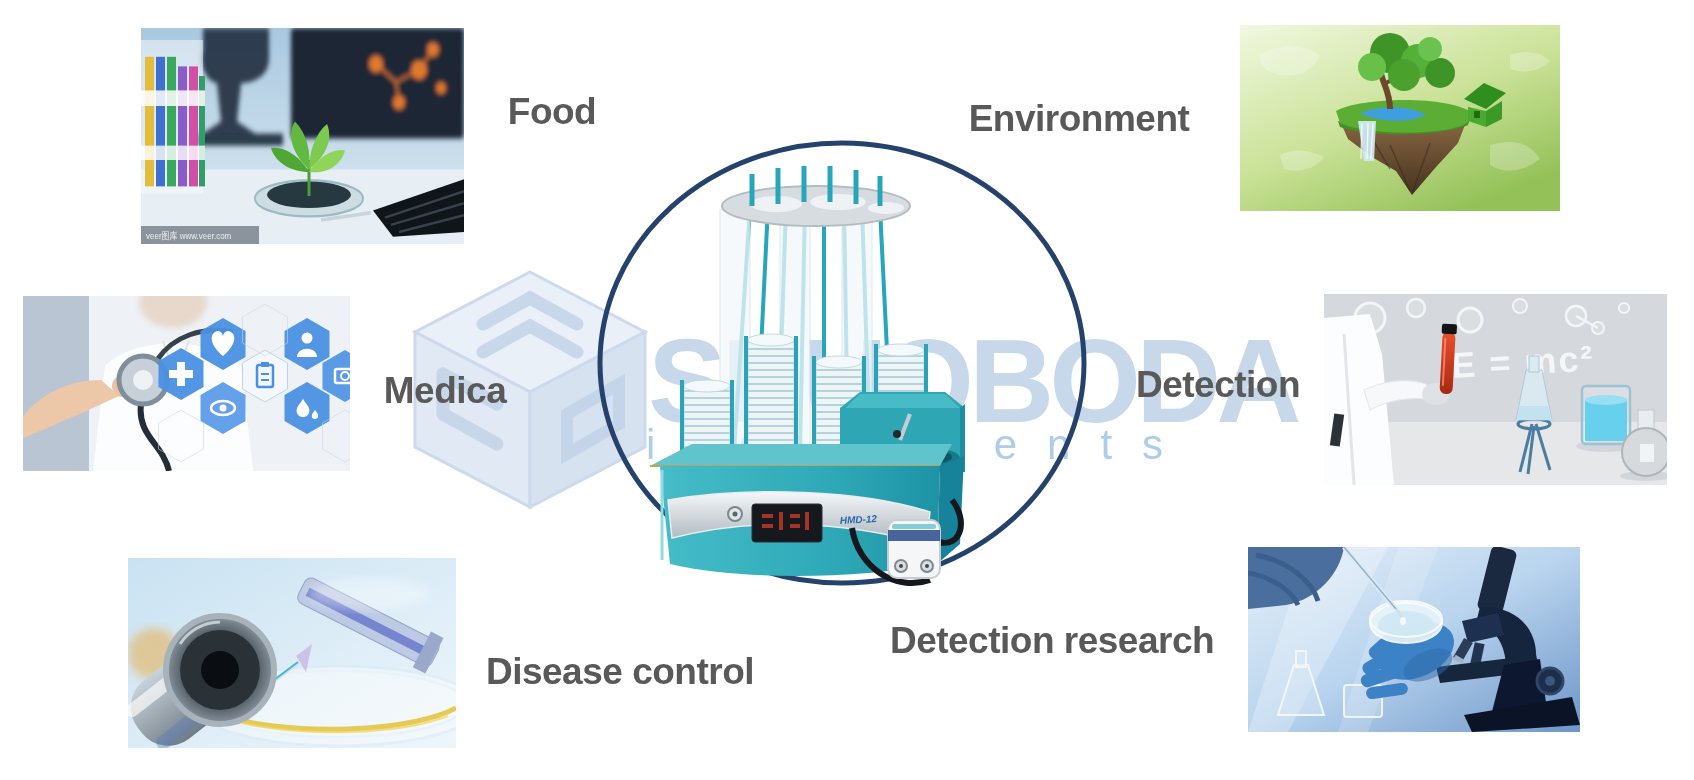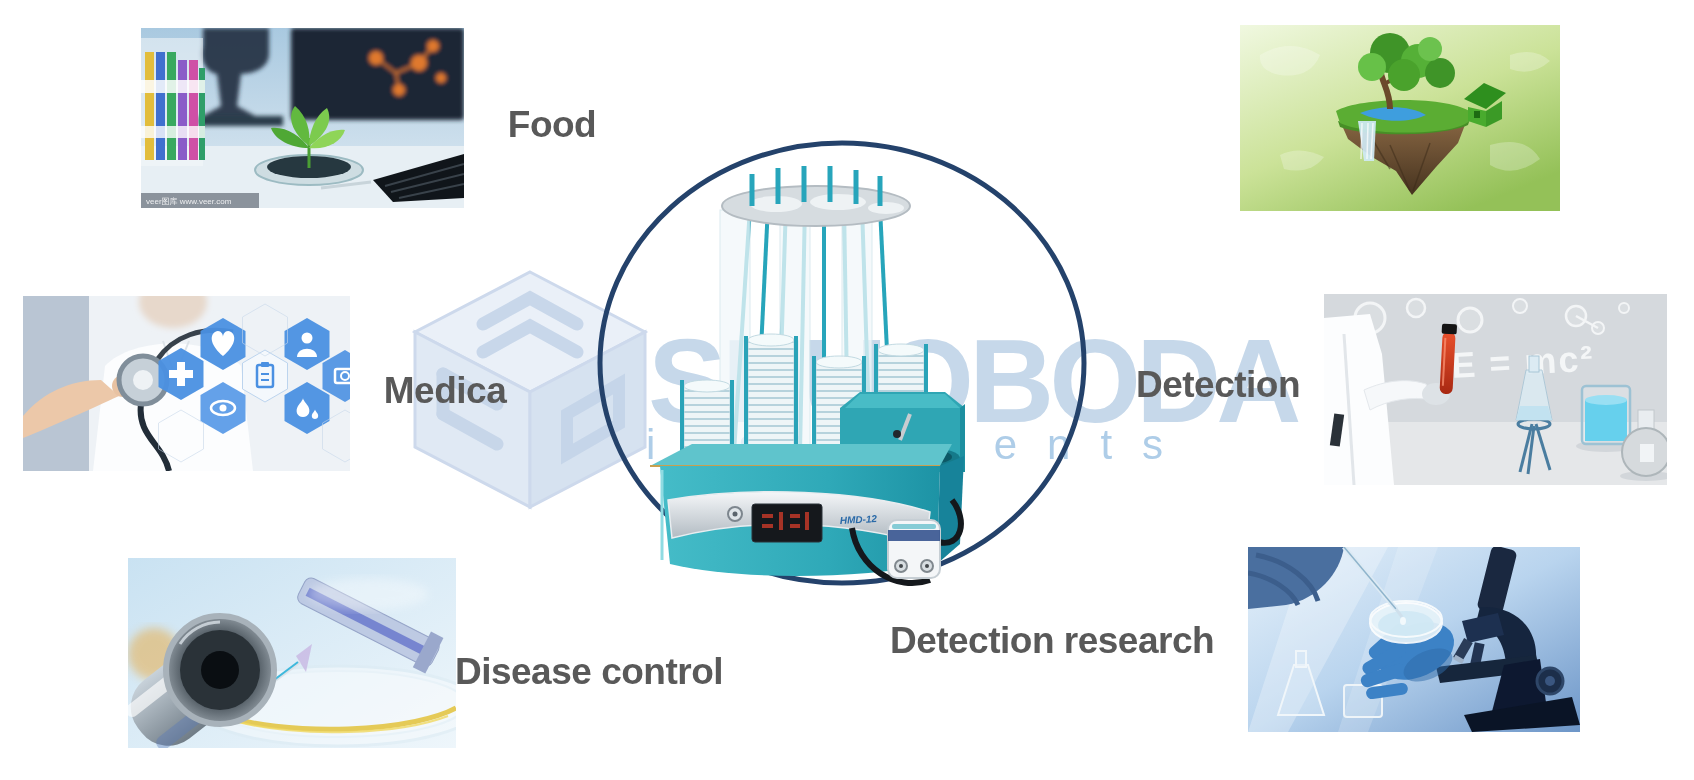--- a/index.html
+++ b/index.html
@@ -176,21 +176,21 @@
       <rect x="288" y="380" width="52" height="58" rx="9" fill="#f4f6f8" stroke="#c6ced4" stroke-width="2"></rect>
       <rect x="288" y="390" width="52" height="11" fill="#2a4a8a" opacity="0.85"></rect>
       <rect x="292" y="384" width="44" height="5" rx="2" fill="#3ab0c0" opacity="0.6"></rect>
       <circle cx="301" cy="426" r="6" fill="#d8dee2" stroke="#80888e" stroke-width="2"></circle>
       <circle cx="327" cy="426" r="6" fill="#d8dee2" stroke="#80888e" stroke-width="2"></circle>
       <circle cx="301" cy="426" r="2" fill="#44484c"></circle>
         <circle cx="327" cy="426" r="2" fill="#44484c"></circle>
     </g>
   </svg>
 
-  <div class="photo" style="left:141px;top:28px;width:323px;height:180px;text-decoration:underline;">
+  <div class="photo" style="left:141px;top:28px;width:323px;height:216px;text-decoration:underline;">
     <svg viewBox="0 0 323 180" preserveAspectRatio="none">
       <defs>
         <linearGradient id="f-bg" x1="0" y1="0" x2="0" y2="1">
           <stop offset="0" stop-color="#a9c9e0"></stop>
             <stop offset="1" stop-color="#e0ebf3"></stop>
         </linearGradient>
         <filter id="f-blur">
             <feGaussianBlur stdDeviation="2"></feGaussianBlur>
           </filter>
       </defs>
@@ -529,19 +529,20 @@
       </g>
       <g>
         <line x1="96" y1="0" x2="148" y2="62" stroke="#dceaf4" stroke-width="5"></line>
         <line x1="96" y1="0" x2="148" y2="62" stroke="#8fb4cc" stroke-width="1.5"></line>
         <line x1="148" y1="62" x2="154" y2="70" stroke="#cfe0ec" stroke-width="3"></line>
         <ellipse cx="155" cy="74" rx="3" ry="4" fill="#f2f9fc"></ellipse>
       </g>
     </svg>
   </div>
 
-  <div class="app-label" style="left:552px;top:125px;">Food</div>
+  <div class="app-label" style="left:552px;top:112px;">Food</div>
+  <div class="app-label" style="left:1079px;top:119px;">Environment</div>
   <div class="app-label" style="left:445px;top:391px;">Medica</div>
   <div class="app-label" style="left:1218px;top:385px;">Detection</div>
-  <div class="app-label" style="left:589px;top:672px;">Disease control</div>
+  <div class="app-label" style="left:620px;top:672px;">Disease control</div>
   <div class="app-label" style="left:1052px;top:641px;">Detection research</div>
 
 </div>
 
 </body></html>

